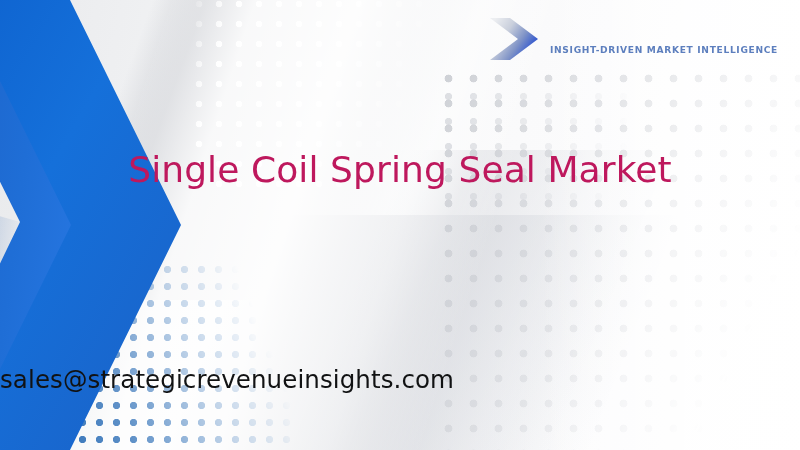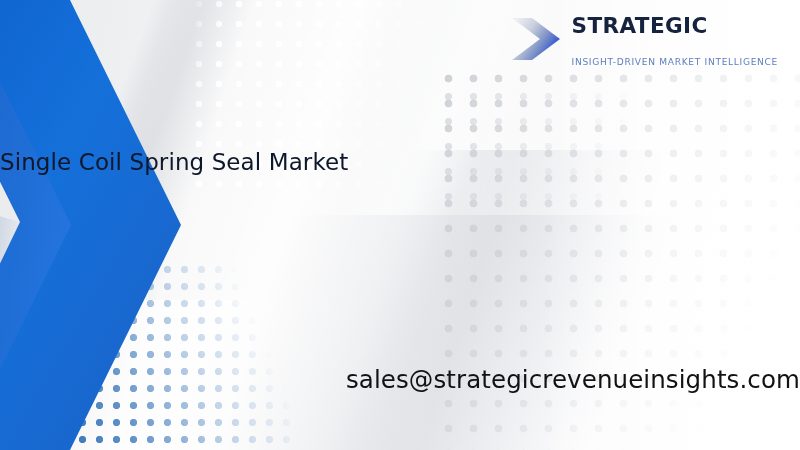--- a/index.html
+++ b/index.html
@@ -175,44 +175,45 @@
     font-weight: bold;
     font-size: 21.5px;
     letter-spacing: 0.4px;
     color: #15233f;
     white-space: nowrap;
     line-height: 1.06;
   }
   .logo-tag {
     margin-top: 20px;
     font-size: 9.1px;
-    font-weight: normal;
+    font-weight: bold;
     letter-spacing: 0.68px;
     color: #5d7fbe;
     white-space: nowrap;
   }
 
   
   .headline {
     position: absolute;
     left: 0;
     right: 0;
     top: 149px;
-    font-size: 23px;
+    text-align: center;
+    font-size: 36px;
     font-weight: normal;
-    color: #0f172a;
+    color: #be185d;
     letter-spacing: 0.1px;
     white-space: nowrap;
   }
   .email {
     position: absolute;
     left: 0;
     right: 0;
     top: 365px;
-    text-align: right;
+    text-align: left;
     font-size: 24.5px;
     font-weight: normal;
     color: #111213;
     letter-spacing: 0.1px;
     white-space: nowrap;
   }
 </style>
 </head>
 <body>
 
@@ -266,21 +267,20 @@
             <stop offset="32%" stop-color="#c9cfdc"></stop>
             <stop offset="62%" stop-color="#7f93c7"></stop>
             <stop offset="88%" stop-color="#2f55cf"></stop>
             <stop offset="100%" stop-color="#1f40c6"></stop>
           </linearGradient>
         </defs>
         <polygon points="2,4 22,4 50,25 22,46 2,46 30,25" fill="url(#gLogo)"></polygon>
       </svg>
     </div>
     <div class="logo-text">
-      <div class="logo-line1">STRATEGIC</div>
       <div class="logo-tag">INSIGHT-DRIVEN MARKET INTELLIGENCE</div>
     </div>
   </div>
 
   <div class="headline">Single Coil Spring Seal Market</div>
 
   <div class="email">sales@strategicrevenueinsights.com</div>
 
 </div>
 

